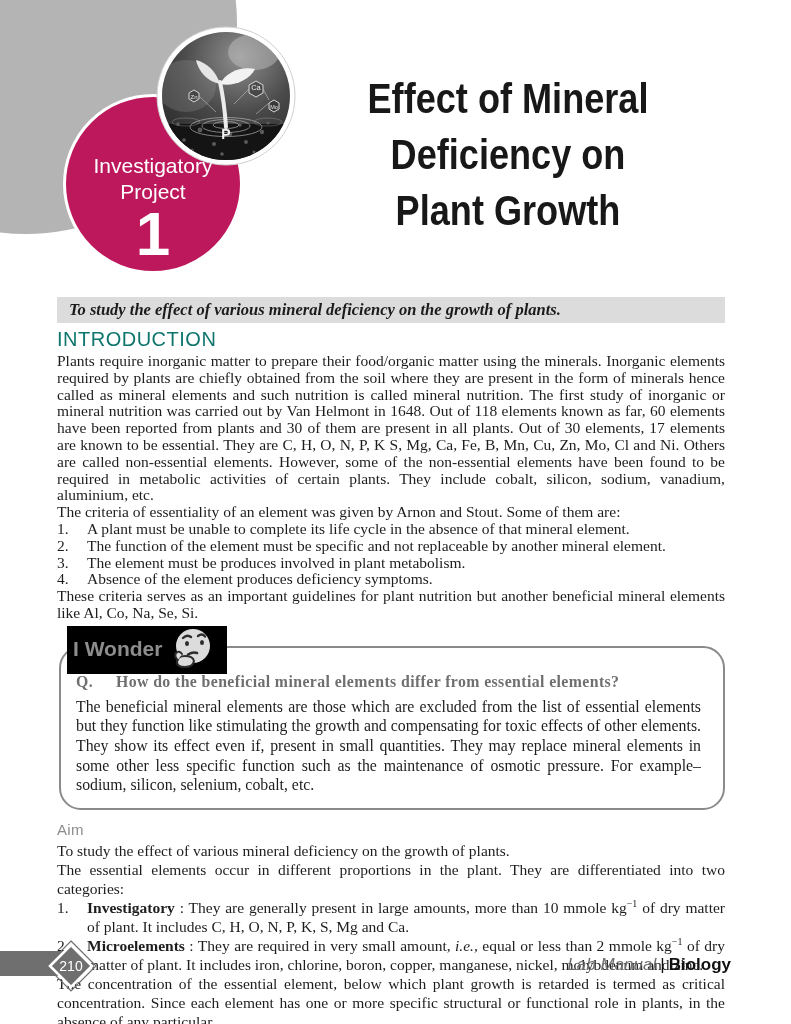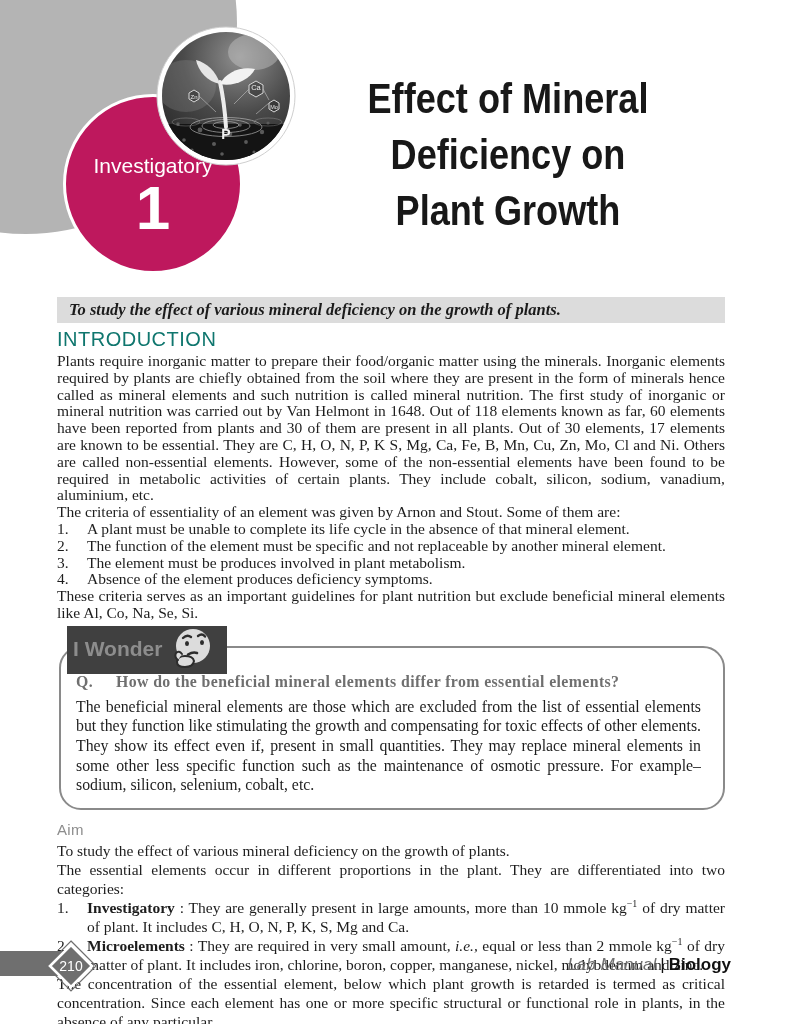--- a/index.html
+++ b/index.html
@@ -58,21 +58,21 @@
   sup { font-size:10px; line-height:0; }
 
   
   .wonder { position:relative; margin:24px 0 6px 2px; }
   .wonder-box {
     border:2px solid #8a8a8a; border-radius:22px;
     padding:24px 22px 13px 15px;
   }
   .wonder-label {
     position:absolute; top:-20px; left:8px; z-index:2;
-    background:#404040; padding:0 12px 2px 6px;
+    background:#000000; padding:0 12px 2px 6px;
     display:flex; align-items:center; gap:7px;
   }
   .wonder-heading {
     font-family:"Liberation Sans", sans-serif; font-weight:bold;
     font-size:21px; color:#8d8d8d;
   }
   .qrow, .arow { display:flex; font-size:15.8px; }
   .qrow { margin-bottom:5px; color:#6f6f6f; font-weight:600; letter-spacing:.4px; line-height:20px; }
   .qrow .qlabel { flex:0 0 40px; }
   .arow { line-height:19.6px; }
@@ -93,20 +93,21 @@
 </head>
 <body>
 
 <div class="page">
 
   <div class="header">
     <div class="blob"></div>
 
     <div class="badge-circle">
       <div class="badge-l badge-l1">Investigatory</div>
+      <div class="badge-l">Project</div>
       <div class="badge-num">1</div>
     </div>
 
     <div class="photo-circle">
       <svg width="140" height="140" viewBox="0 0 140 140">
         <defs>
           <radialGradient id="photoBg" cx="60%" cy="22%" r="90%">
             <stop offset="0%" stop-color="#8f8f8f"></stop>
             <stop offset="45%" stop-color="#4a4a4a"></stop>
             <stop offset="100%" stop-color="#1e1e1e"></stop>
@@ -195,21 +196,21 @@
     </div>
     <div class="lrow">
       <span class="num">3.</span>
       <span class="ltext">The element must be produces involved in plant metabolism.</span>
     </div>
     <div class="lrow">
       <span class="num">4.</span>
       <span class="ltext">Absence of the element produces deficiency symptoms.</span>
     </div>
 
-    <p class="body">These criteria serves as an important guidelines for plant nutrition but exclude beneficial mineral elements like Al, Co, Na, Se, Si.</p>
+    <p class="body">These criteria serves as an important guidelines for plant nutrition but another beneficial mineral elements like Al, Co, Na, Se, Si.</p>
 
     <div class="wonder">
       <div class="wonder-label">
         <span class="wonder-heading">I Wonder</span>
         <svg width="46" height="46" viewBox="0 0 46 46">
           <circle cx="24" cy="20" r="17" fill="#dcdcdc"></circle>
           <path d="M14,12 q4,-4 8,-1" fill="none" stroke="#2c2c2c" stroke-width="2.4" stroke-linecap="round"></path>
           <path d="M29,10 q4,-3 7,0.5" fill="none" stroke="#2c2c2c" stroke-width="2.4" stroke-linecap="round"></path>
           <ellipse cx="18" cy="17.5" rx="2" ry="2.6" fill="#2c2c2c"></ellipse>
           <ellipse cx="33" cy="16.5" rx="2" ry="2.6" fill="#2c2c2c"></ellipse>

